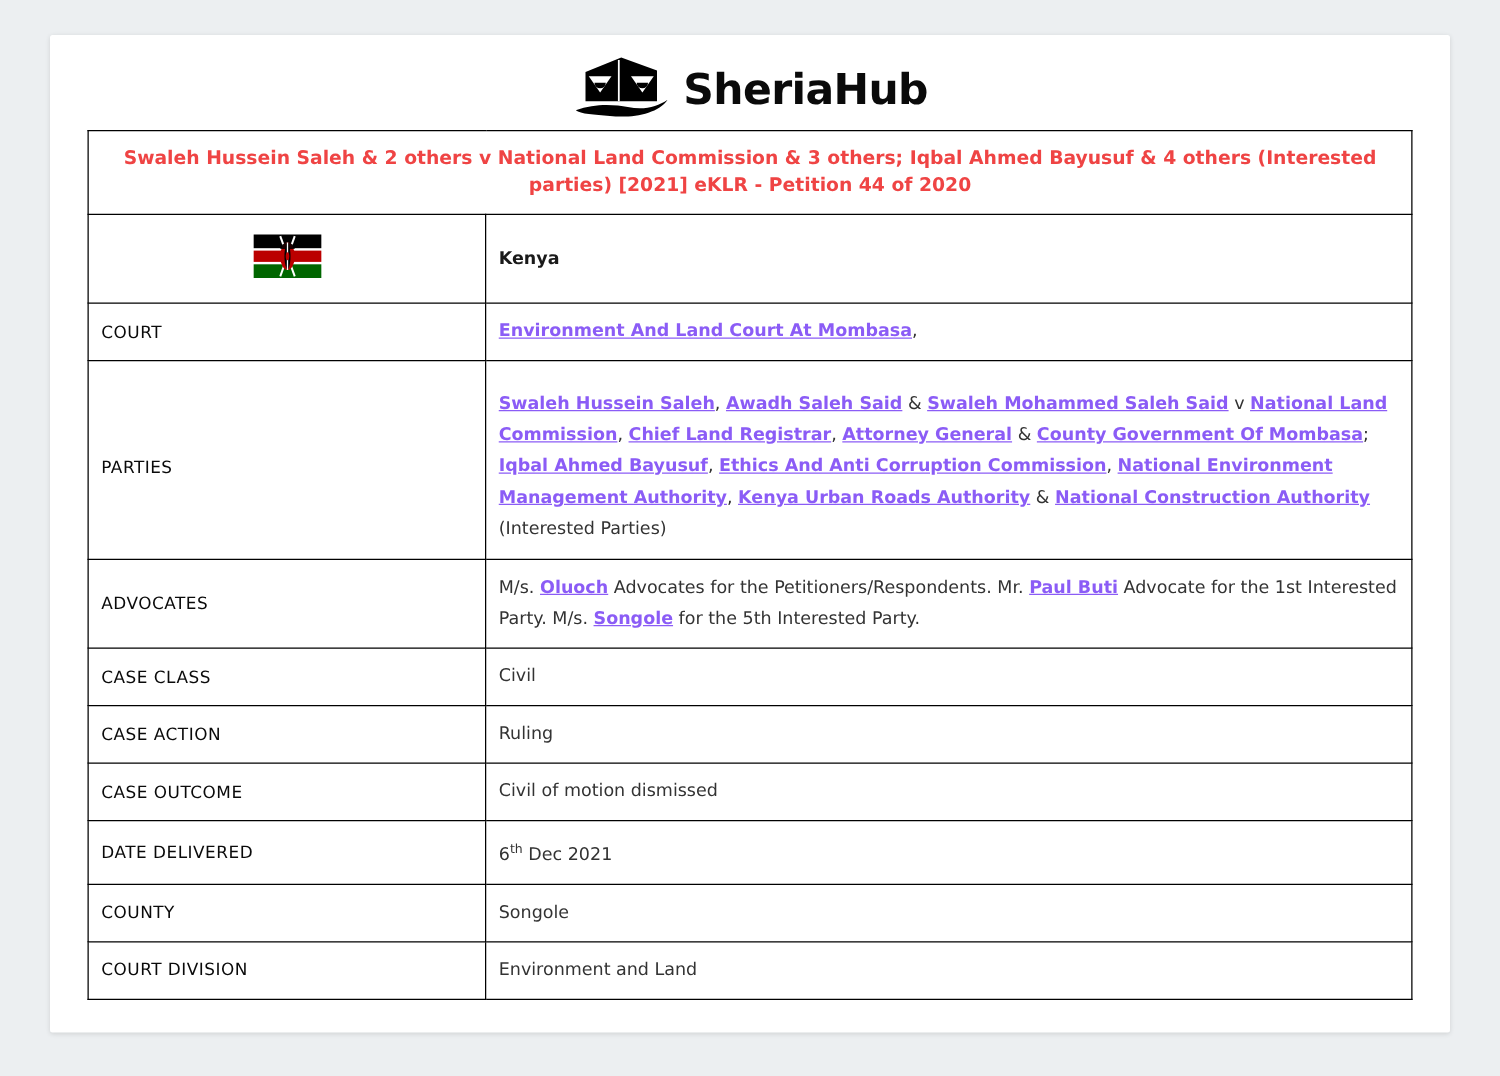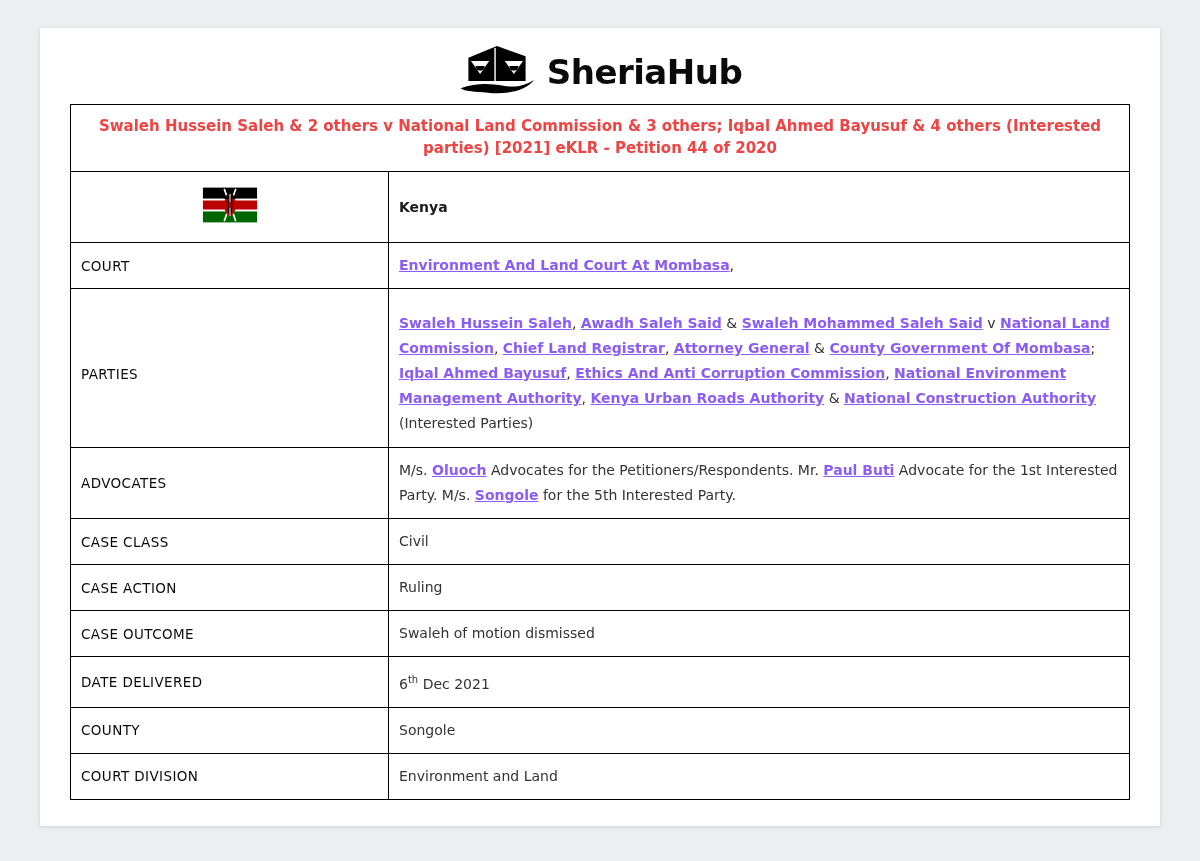--- a/index.html
+++ b/index.html
@@ -150,21 +150,21 @@
       <td class="value-cell"><span>Civil</span></td>
     </tr>
 
     <tr class="row-std">
       <td class="label-cell">CASE ACTION</td>
       <td class="value-cell"><span>Ruling</span></td>
     </tr>
 
     <tr class="row-std">
       <td class="label-cell">CASE OUTCOME</td>
-      <td class="value-cell"><span>Swaleh of motion dismissed</span></td>
+      <td class="value-cell"><span>Civil of motion dismissed</span></td>
     </tr>
 
     <tr class="row-std">
       <td class="label-cell">DATE DELIVERED</td>
       <td class="value-cell"><span>6</span><sup>th</sup><span> Dec 2021</span></td>
     </tr>
 
     <tr class="row-std">
       <td class="label-cell">COUNTY</td>
       <td class="value-cell"><span>Songole</span></td>

